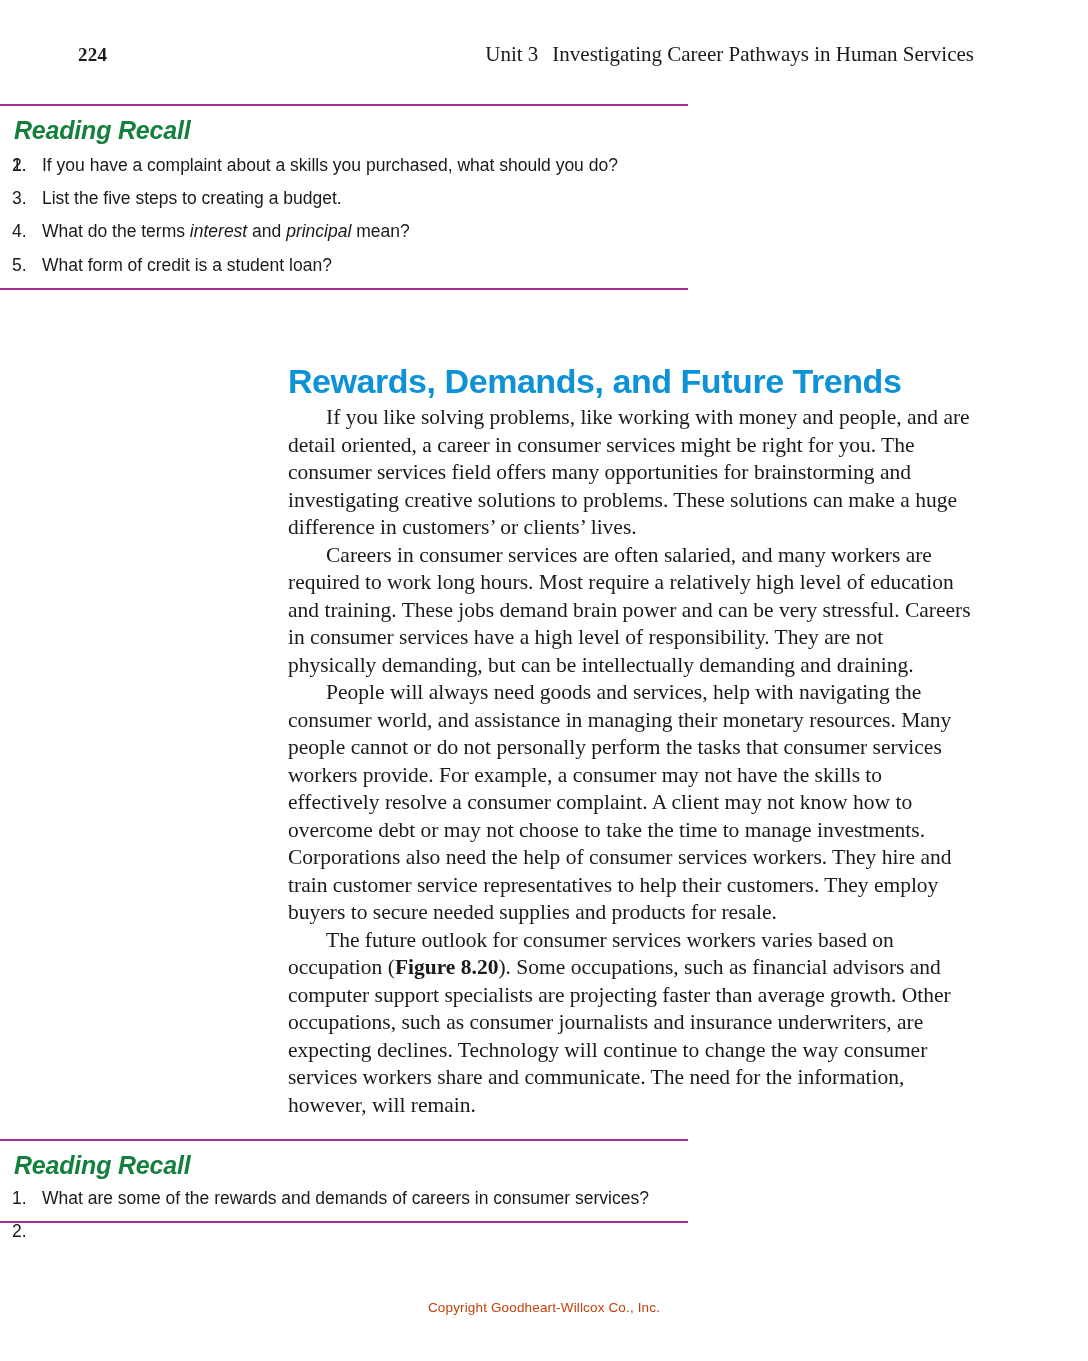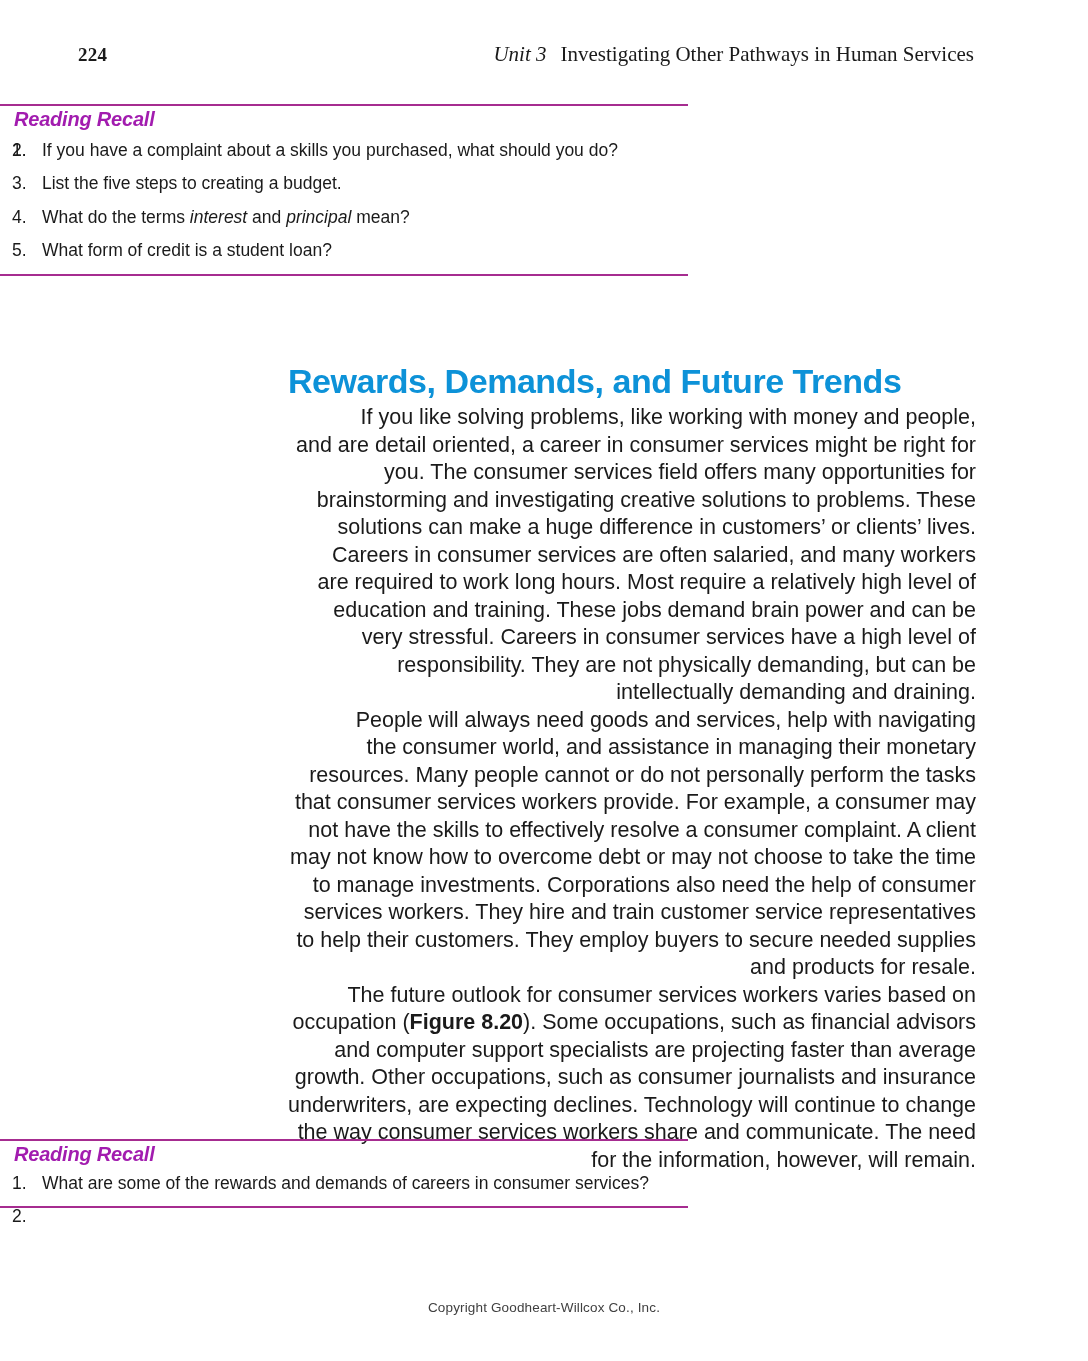--- a/index.html
+++ b/index.html
@@ -45,21 +45,20 @@
   .head-title {
     position: absolute;
     right: 0;
     top: 0;
     font-family: "Liberation Serif", serif;
     font-size: 21px;
     color: #1a1a1a;
     white-space: nowrap;
   }
   .head-unit {
-    font-style: italic;
   }
   .head-gap {
     display: inline-block;
     width: 14px;
   }
 
   
   .content {
     position: absolute;
     left: 288px;
@@ -80,24 +79,24 @@
     border: 0;
     margin: 0;
   }
   .recall-rule.bottom {
     height: 2px;
   }
   .recall-title {
     font-family: "Liberation Sans", sans-serif;
     font-style: italic;
     font-weight: bold;
-    font-size: 20px;
-    color: #a21caf;
+    font-size: 25px;
+    color: #15803d;
     letter-spacing: -0.2px;
-    margin: 2px 0 6px 14px;
+    margin: 11px 0 6px 14px;
     line-height: 1.1;
   }
   .recall-list {
     list-style: none;
     margin: 0 0 10px 0;
     padding: 0;
   }
   .recall-item {
     position: relative;
     font-family: "Liberation Sans", sans-serif;
@@ -123,52 +122,52 @@
   .section-heading {
     font-family: "Liberation Sans", sans-serif;
     font-weight: bold;
     font-size: 34px;
     line-height: 1.12;
     color: #0d92d8;
     letter-spacing: -0.45px;
     margin: 0 0 4px 0;
   }
   .body-copy p {
-    font-family: Liberation Sans, sans-serif;
+    font-family: Liberation Serif, serif;
     font-size: 21.5px;
     line-height: 1.28;
     color: #1a1a1a;
     margin: 0;
     text-indent: 38px;
-    text-align: right;
+    text-align: left;
   }
   .body-copy p b { font-weight: bold; }
 
   
   .footer {
     position: absolute;
     left: 0;
     right: 0;
     top: 1300px;
     text-align: center;
     font-family: "Liberation Sans", sans-serif;
     font-size: 13.5px;
-    color: #404040;
+    color: #c2410c;
     letter-spacing: 0.15px;
   }
 </style>
 </head>
 <body>
 
 <div class="page">
 
   <div class="running-head">
     <div class="folio">224</div>
     <div class="head-title">
-      <span class="head-unit">Unit 3</span><span class="head-gap"></span><span>Investigating Other Pathways in Human Services</span>
+      <span class="head-unit">Unit 3</span><span class="head-gap"></span><span>Investigating Career Pathways in Human Services</span>
     </div>
   </div>
 
   <div class="recall" style="top:104px;">
     <hr class="recall-rule">
     <div class="recall-title">Reading Recall</div>
     <ol class="recall-list">
       <li class="recall-item">
         <span class="recall-num">1.</span>
       </li>

